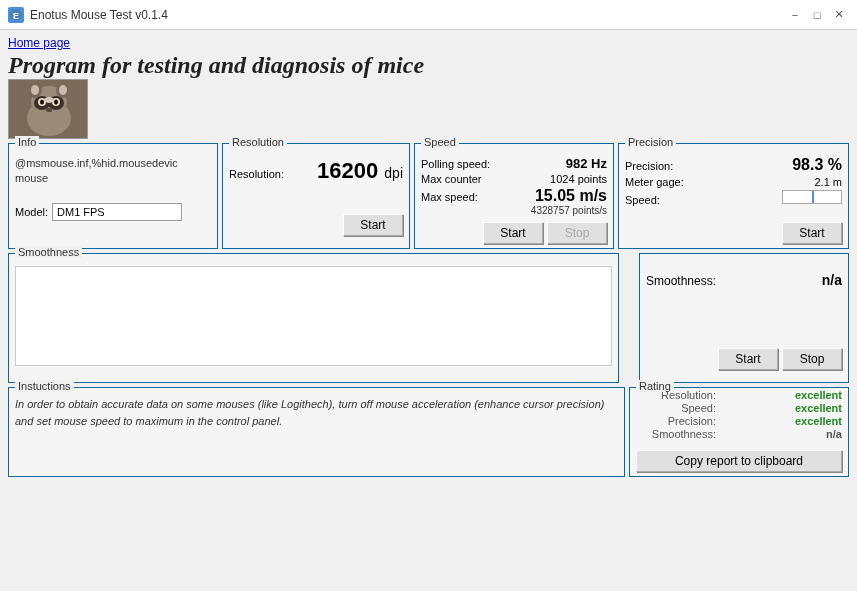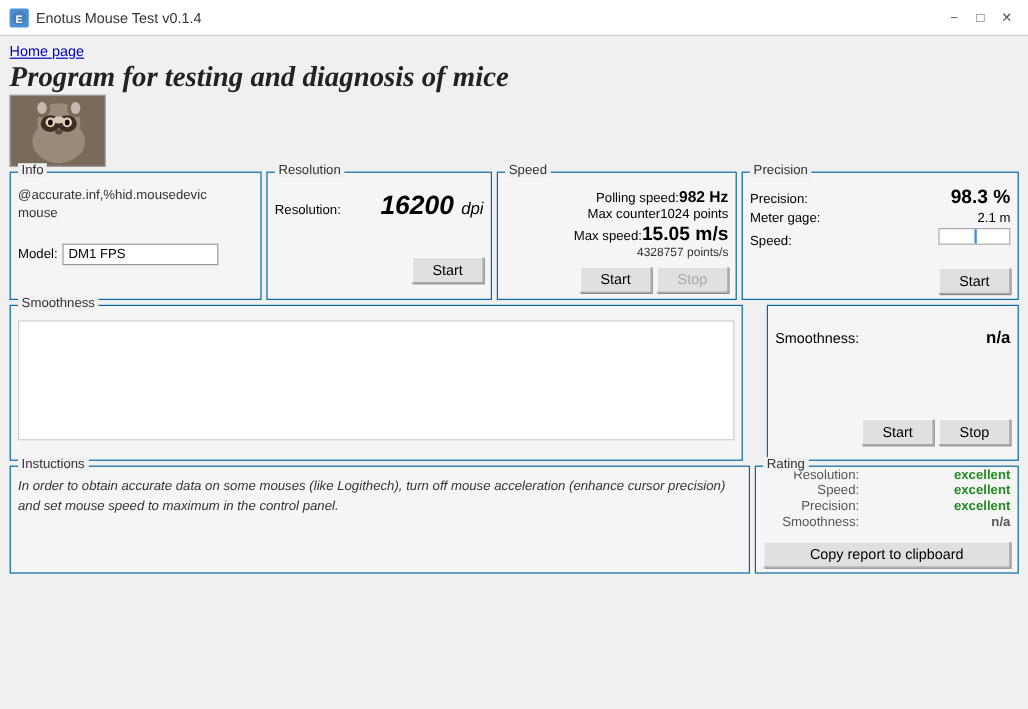--- a/index.html
+++ b/index.html
@@ -130,21 +130,21 @@
     .model-input {
       border: 1px solid #999;
       padding: 2px 4px;
       font-size: 11px;
       width: 130px;
       background: white;
     }
 
     .data-row {
       display: flex;
-      justify-content: flex-end;
+      justify-content: space-between;
       align-items: baseline;
       margin: 2px 0;
       font-size: 11px;
     }
     .data-value {
       font-weight: bold;
       font-size: 13px;
     }
     .data-value-large {
       font-weight: bold;
@@ -324,34 +324,34 @@
         <ellipse cx="40" cy="20" rx="5" ry="3" fill="#d8c8b8"></ellipse>
       </svg>
     </div>
   </div>
 
   <div class="panels-row">
 
     <div class="panel info-panel">
       <span class="panel-title">Info</span>
       <div class="info-text">
-        <span>@accurate.inf,%hid.mousedevic</span><br>
+        <span>@msmouse.inf,%hid.mousedevic</span><br>
         <span>mouse</span>
       </div>
       <div class="model-row">
         <span class="model-label">Model:</span>
         <input class="model-input" type="text" value="DM1 FPS" style="">
       </div>
     </div>
 
     <div class="panel resolution-panel">
       <span class="panel-title">Resolution</span>
       <div style="display:flex; justify-content:space-between; align-items:baseline; margin-top:10px;">
         <span class="data-row" style="font-size:11px;">Resolution:</span>
-        <span style="font-size:22px; font-weight:bold;font-style:italic;">
+        <span style="font-size:22px; font-weight:bold;">
           <span>16200</span> <span style="font-size:14px; font-weight:normal;">dpi</span>
         </span>
       </div>
       <div class="btn-row" style="margin-top:30px;">
         <button class="btn">Start</button>
       </div>
     </div>
 
     <div class="panel speed-panel">
       <span class="panel-title">Speed</span>

